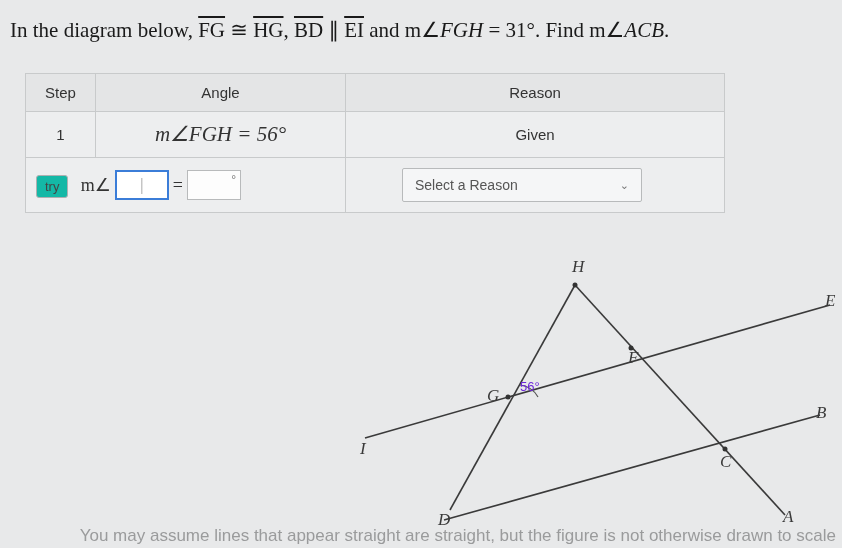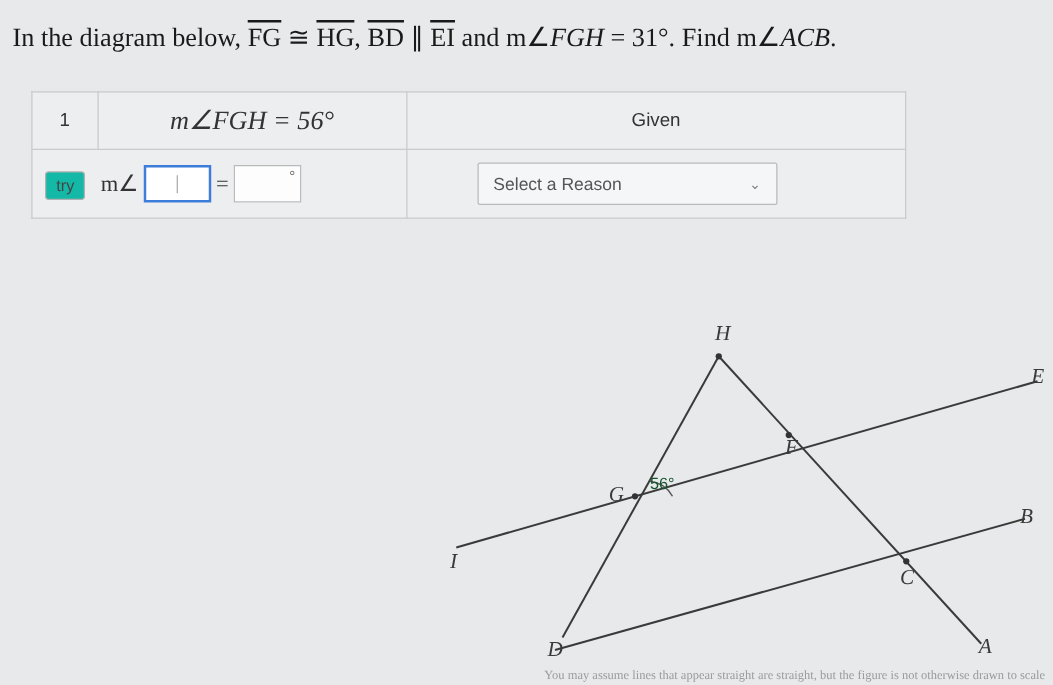--- a/index.html
+++ b/index.html
@@ -114,41 +114,46 @@
       position: absolute;
       font-family: 'Times New Roman', serif;
       font-size: 17px;
       color: #3a3a3a;
       font-style: italic;
     }
     .angle-label {
       position: absolute;
       font-family: Arial, sans-serif;
       font-size: 13px;
-      color: #14532d;
+      color: #6d28d9;
     }
     .footnote {
       position: absolute;
       bottom: 2px;
       right: 6px;
-      font-size: 10px;
+      font-size: 17px;
       color: #9a9b9c;
-      font-family: Liberation Serif, serif;
+      font-family: Liberation Sans, sans-serif;
     }
   </style>
 </head>
 <body>
 
 <div class="problem-statement">
   <span>In the diagram below,  </span><span class="overline">FG</span><span> ≅ </span><span class="overline">HG</span><span>,  </span><span class="overline">BD</span><span> ∥ </span><span class="overline">EI</span><span>  and m∠</span><i>FGH</i><span> = 31°. Find m∠</span><i>ACB</i><span>.</span>
 </div>
 
 <div class="table-container">
   <table>
     <tbody>
+        <tr>
+      <th style="width:70px">Step</th>
+      <th style="width:250px">Angle</th>
+      <th>Reason</th>
+    </tr>
     <tr>
       <td>1</td>
       <td class="angle-cell"><i>m∠FGH = 56°</i></td>
       <td>Given</td>
     </tr>
     <tr>
       <td style="text-align:left;padding-left:10px" colspan="2">
         <span class="try-btn">try</span>
         <span class="angle-input-wrap">
           <span>m∠</span>

